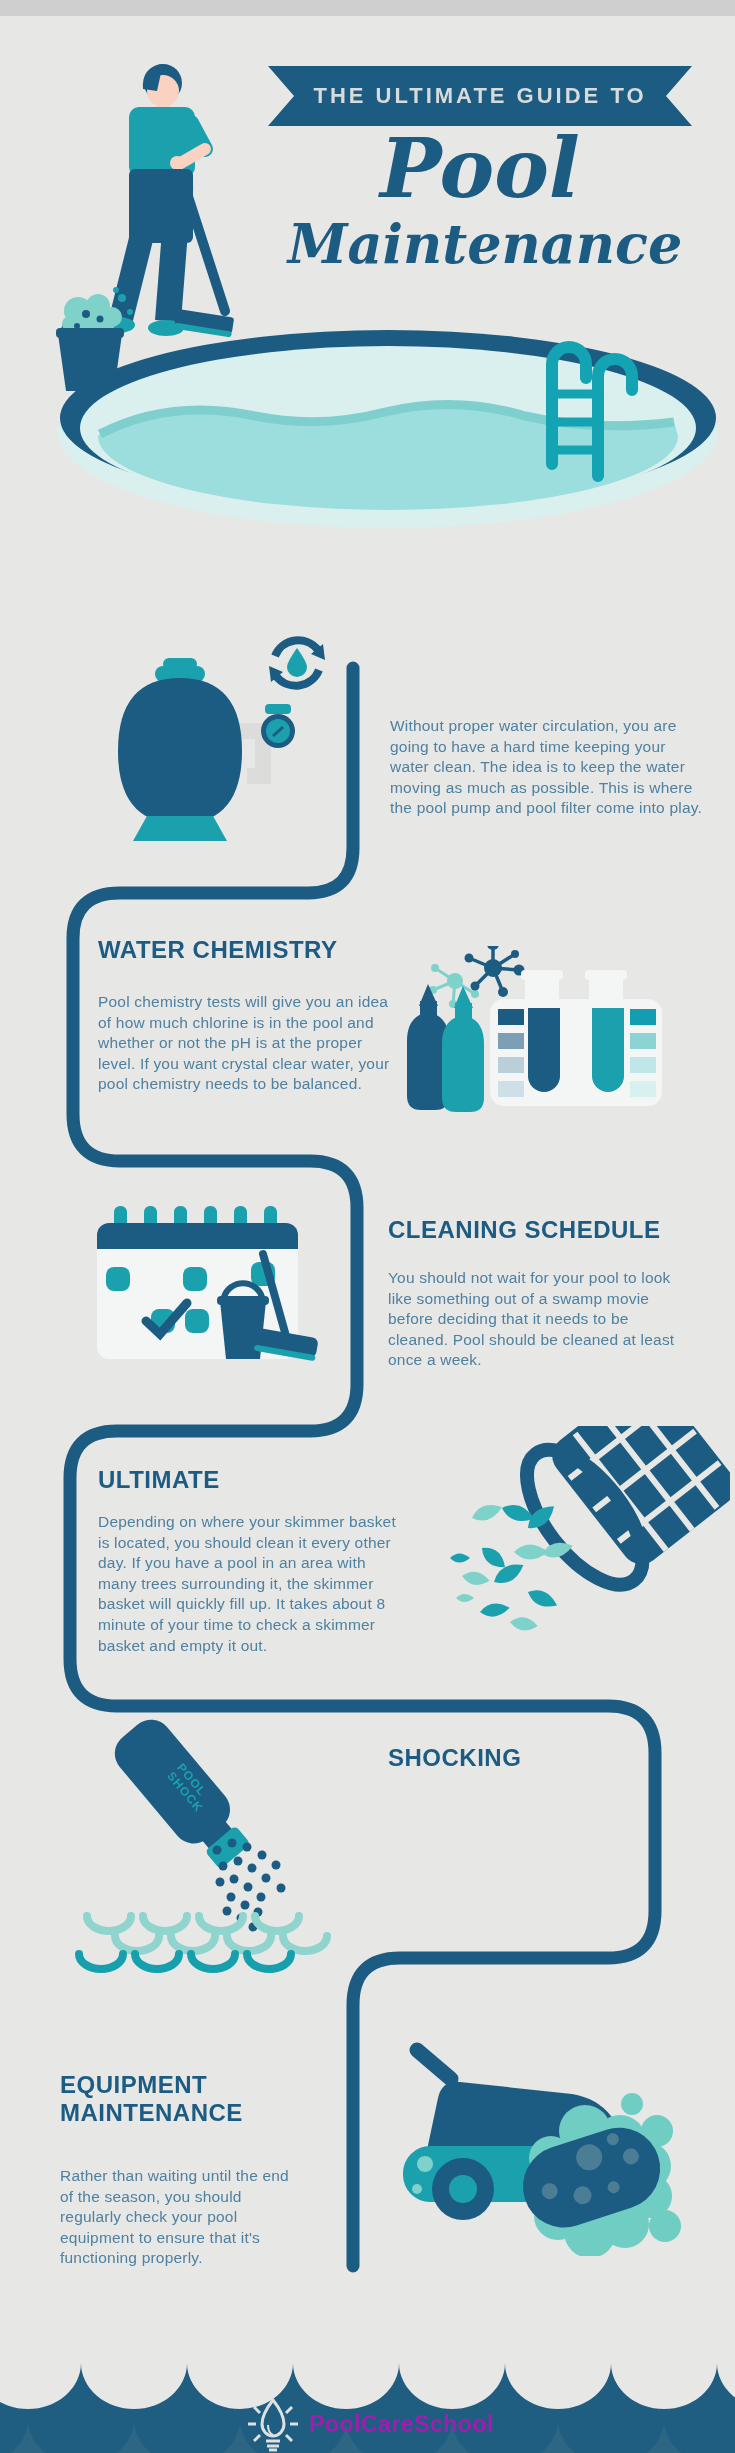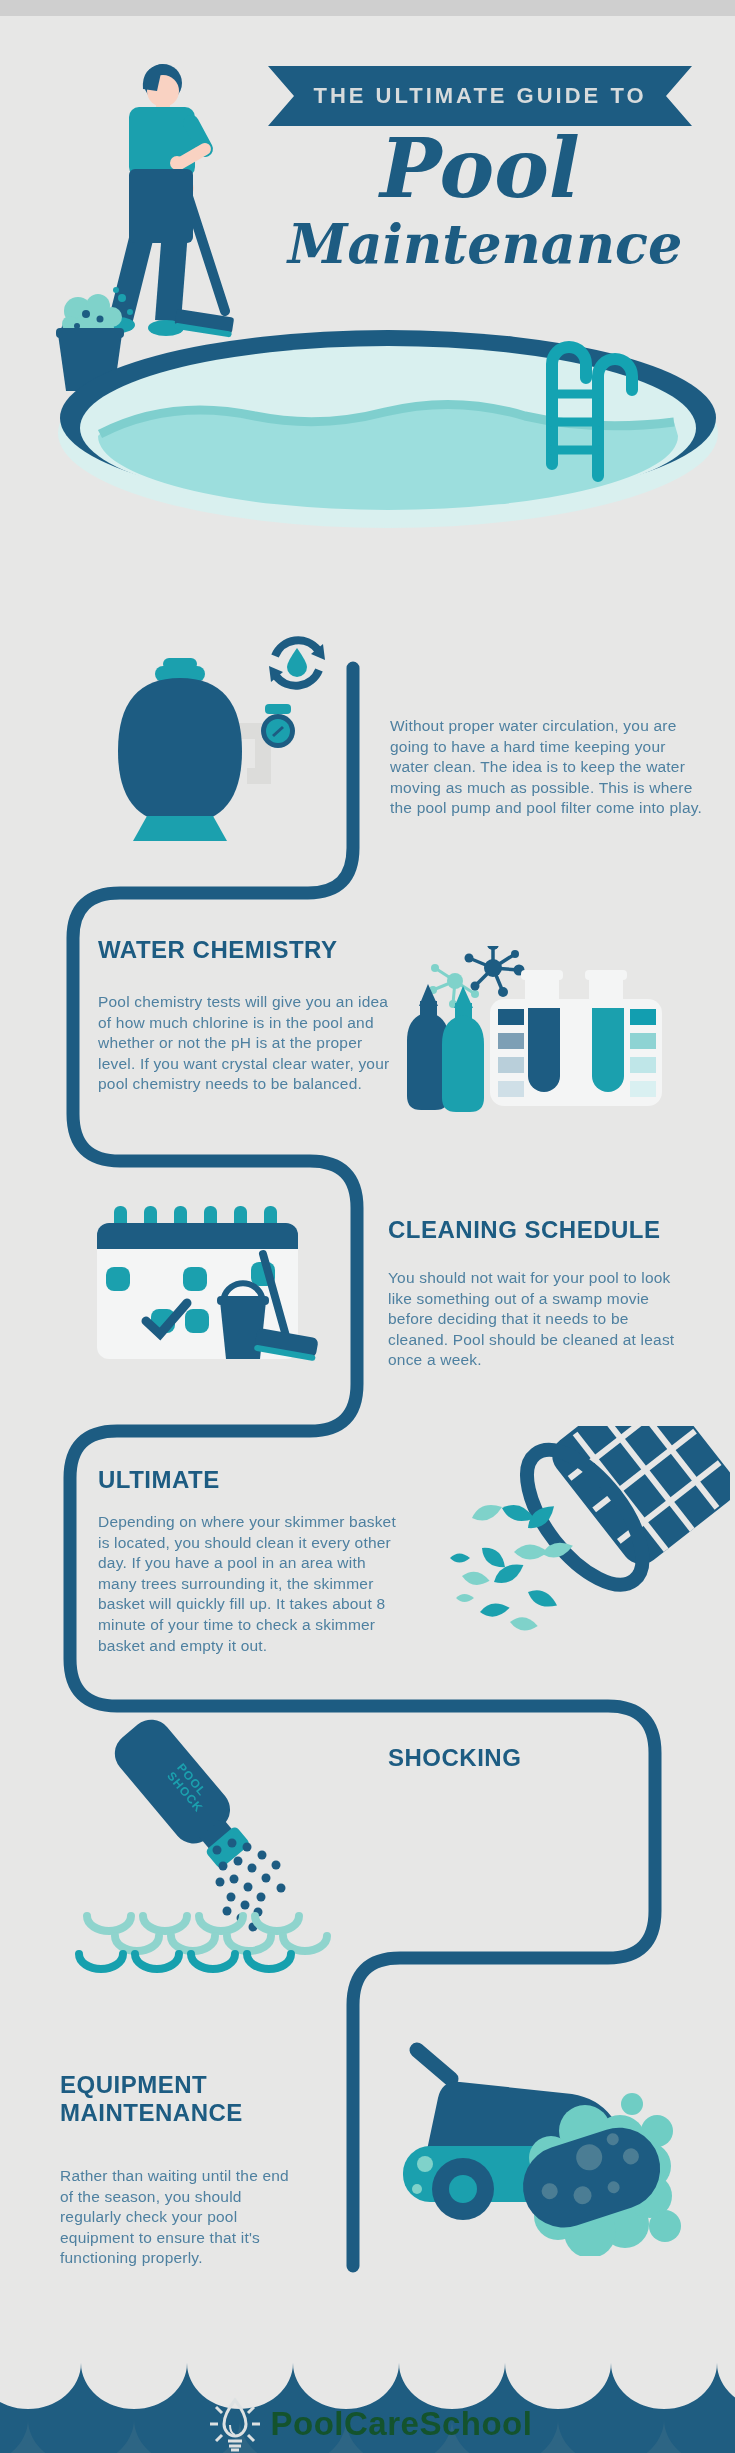--- a/index.html
+++ b/index.html
@@ -8,21 +8,21 @@
   .abs{position:absolute;}
   .sec-title{color:#1d5c82;font-weight:bold;font-size:24px;letter-spacing:.5px;line-height:1.15;}
   .sec-body{color:#4e80a0;font-size:15.5px;line-height:1.33;letter-spacing:.2px;}
   #banner{left:268px;top:50px;width:424px;height:60px;background:#1d5c82;
      clip-path:polygon(0 0,100% 0,calc(100% - 26px) 50%,100% 100%,0 100%,26px 50%);
      color:#d7dbdc;font-weight:bold;font-size:22px;letter-spacing:3px;text-align:center;line-height:60px;}
   .script{color:#1d5c82;font-family:"DejaVu Serif",serif;font-style:italic;font-weight:bold;text-align:center;}
   #title1{left:330px;top:104px;width:300px;font-size:82px;}
   #title2{left:240px;top:196px;width:490px;font-size:54px;}
   #logo{left:180px;top:2378px;width:380px;height:60px;display:flex;align-items:center;justify-content:center;gap:9px;}
-  #logo span{color:#14532d;font-weight:bold;font-size:33px;letter-spacing:.5px;}
+  #logo span{color:#a21caf;font-weight:bold;font-size:23px;letter-spacing:.5px;}
   svg{display:block;}
 </style>
 </head>
 <body>
 
 <div id="page">
 
   <svg class="abs" style="left:0;top:0" width="735" height="2453" viewBox="0 0 735 2453">
     <path d="M 353 652 L 353 832 Q 353 877 308 877 L 120 877 Q 73 877 73 922 L 73 1098 Q 73 1145 120 1145 L 310 1145 Q 357 1145 357 1192 L 357 1368 Q 357 1415 310 1415 L 117 1415 Q 70 1415 70 1462 L 70 1643 Q 70 1690 117 1690 L 608 1690 Q 655 1690 655 1737 L 655 1895 Q 655 1942 608 1942 L 400 1942 Q 353 1942 353 1989 L 353 2250" fill="none" stroke="#1d5c82" stroke-width="13" stroke-linecap="round"></path>
   </svg>

